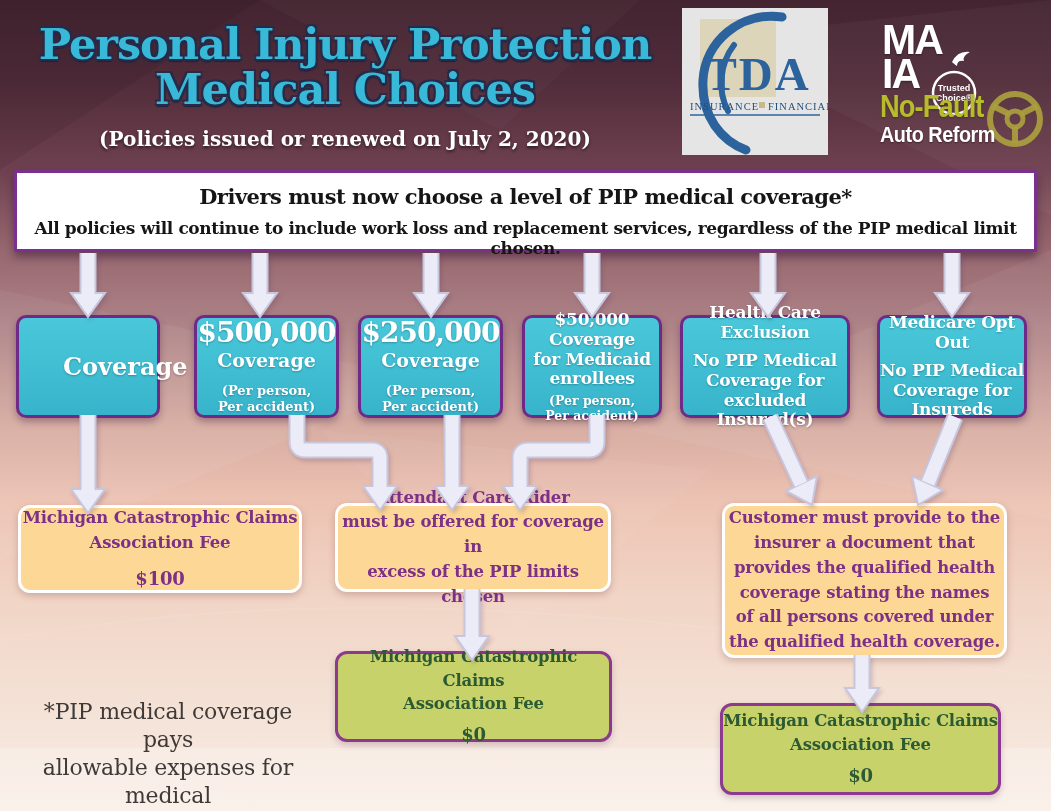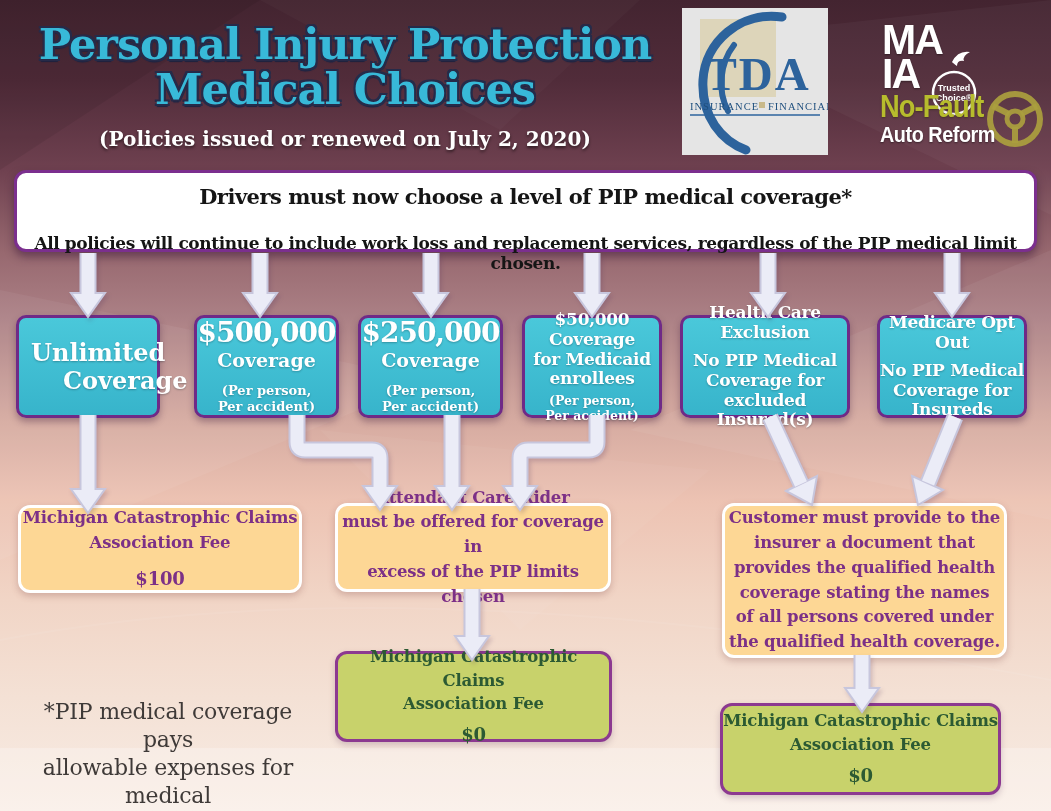--- a/index.html
+++ b/index.html
@@ -31,26 +31,26 @@
   
   .maia{left:880px;top:22px;width:172px;height:140px;color:#fff;font-family:"Liberation Sans",sans-serif;}
   .maia-word{position:absolute;left:2px;top:0;font-weight:bold;font-size:41px;line-height:.80;letter-spacing:-2px;transform:scaleY(1.05);transform-origin:top left;text-shadow:0 1px 2px rgba(0,0,0,.4);}
   .maia-badge{position:absolute;left:44px;top:26px;}
   .maia-nofault{position:absolute;left:0px;top:67px;font-weight:bold;font-size:31px;letter-spacing:-1px;color:#b7bc2d;transform:scaleX(.88);transform-origin:left;z-index:2;text-shadow:0 1px 2px rgba(40,40,0,.45);}
   .maia-autoreform{position:absolute;left:0px;top:100px;font-weight:bold;font-size:22px;letter-spacing:-.5px;transform:scaleX(.90);transform-origin:left;z-index:2;text-shadow:0 1px 2px rgba(0,0,0,.45);}
   .maia-wheel{position:absolute;left:102px;top:64px;z-index:1;}
   
   .banner{
     left:14px;top:170px;width:1017px;height:76px;background:#ffffff;
-    border:3px solid #7b2f8e;border-radius:12px;
+    border:3px solid #7b2f8e;border-radius:2px;
     box-shadow:0 5px 9px rgba(55,20,55,.5);
     text-align:center;color:#151515;
   }
   .banner-heading{margin-top:11px;font-weight:bold;font-size:21px;letter-spacing:-.5px;}
-  .banner-body{margin-top:24px;font-weight:bold;font-size:17px;letter-spacing:-.4px;}
+  .banner-body{margin-top:9px;font-weight:bold;font-size:17px;letter-spacing:-.4px;}
   
   .opt{
     background:linear-gradient(180deg,#4ac8da,#37b4cb);
     border:3px solid #6f2a87;border-radius:10px;color:#fff;
     box-shadow:0 4px 7px rgba(55,20,55,.35);
     display:flex;flex-direction:column;justify-content:center;
     text-align:center;font-weight:bold;
     text-shadow:0 1px 2px rgba(0,30,40,.3);
   }
   .opt-row{top:315px;height:97px;}
@@ -141,21 +141,20 @@
   <div class="maia-nofault">No-Fault</div>
   <div class="maia-autoreform">Auto Reform</div>
 </div>
 
 <div class="abs banner">
   <div class="banner-heading">Drivers must now choose a level of PIP medical coverage*</div>
   <div class="banner-body">All policies will continue to include work loss and replacement services, regardless of the PIP medical limit chosen.</div>
 </div>
 
 <div class="abs opt opt-row" style="left:16px;width:138px;">
-  <div class="stagger1">Unlimited</div>
   <div class="stagger2">Coverage</div>
 </div>
 
 <div class="abs opt opt-row" style="left:187px;width:139px;margin-left:7px;">
   <div class="amount">$500,000</div>
   <div class="amount-label">Coverage</div>
   <div class="per">
     <div>(Per person,</div>
     <div>Per accident)</div>
   </div>

